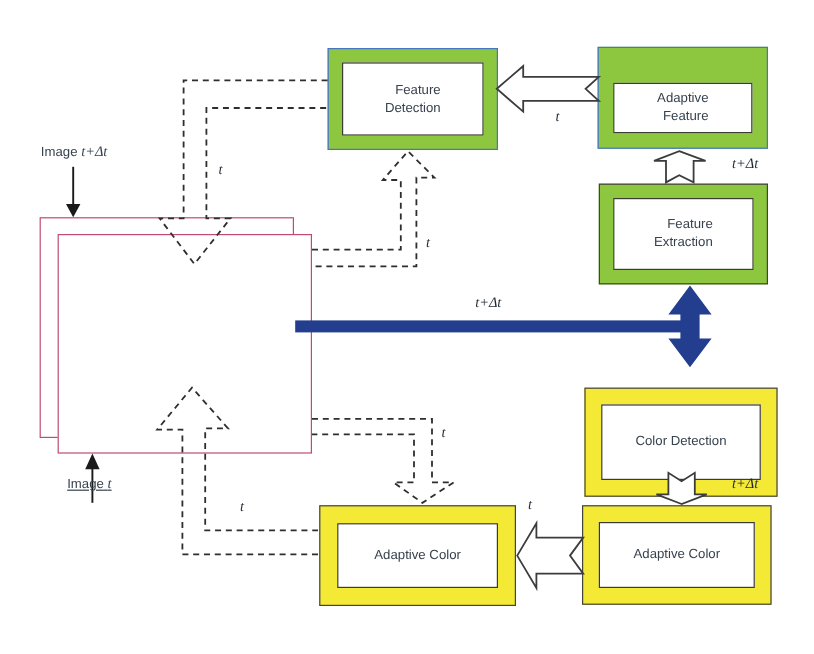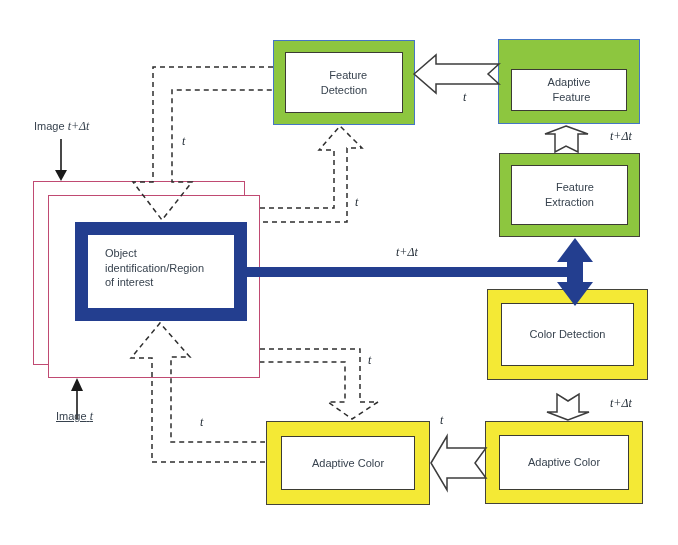--- a/index.html
+++ b/index.html
@@ -24,31 +24,31 @@
   .green{background:#8dc63f;}
   .yellow{background:#f4e935;}
   .border-blue{border:1.5px solid #4576c4;}
   .border-dark{border:1.5px solid #43433a;}
   #box-fd{left:273px;top:40px;width:142px;height:85px;}
   #box-fd .inner{inset:11px;}
   #box-af{left:498px;top:39px;width:142px;height:85px;}
   #box-af .inner{inset:12px;margin-top:17px;}
   #box-fe{left:499px;top:153px;width:141px;height:84px;}
   #box-fe .inner{inset:11px;}
-  #box-cd{left:487px;top:289px;width:161px;height:91px;}
+  #box-cd{left:487px;top:323px;width:161px;height:91px;}
   #box-cd .inner{inset:13px;}
   #box-acr{left:485px;top:421px;width:158px;height:83px;}
   #box-acr .inner{inset:13px;}
   #box-acl{left:266px;top:421px;width:164px;height:84px;}
   #box-acl .inner{inset:14px;}
   
   .img-label{position:absolute;font-size:11px;color:#37424e;white-space:nowrap;text-align:right;}
   .img-label .time{font-family:"Liberation Serif",serif;font-style:italic;font-size:12px;}
   #lbl-image-tdt{left:34px;top:119px;}
-  #lbl-image-t{left:56px;top:409px;text-decoration:underline;}
+  #lbl-image-t{left:56px;top:396px;text-decoration:underline;}
   .time-label{position:absolute;font-family:"Liberation Serif",serif;font-style:italic;
     font-size:12px;color:#1f2933;white-space:nowrap;}
   #t-fd-roi{left:182px;top:134px;}
   #t-img-fd{left:355px;top:195px;}
   #t-af-fd{left:463px;top:90px;}
   #tdt-fe-af{left:610px;top:129px;}
   #tdt-main{left:396px;top:245px;}
   #t-img-acl{left:368px;top:353px;}
   #t-acr-acl{left:440px;top:413px;}
   #t-acl-roi{left:200px;top:415px;}
@@ -62,25 +62,20 @@
   .thinhead{fill:#1a1a1a;stroke:none;}
 </style>
 </head>
 <body>
 
 <div id="canvas">
 
   <div id="img-frame-a" class="img-frame"></div>
   <div id="img-frame-b" class="img-frame"></div>
 
-  <div id="roi-box">
-    <div id="roi-label">Object
-identification/Region
-of interest</div>
-  </div>
 
   <div id="box-fd" class="pbox green border-blue">
     <div class="inner">Feature
 Detection</div>
   </div>
   <div id="box-af" class="pbox green border-blue">
     <div class="inner">Adaptive
 Feature</div>
   </div>
   <div id="box-fe" class="pbox green border-dark">

